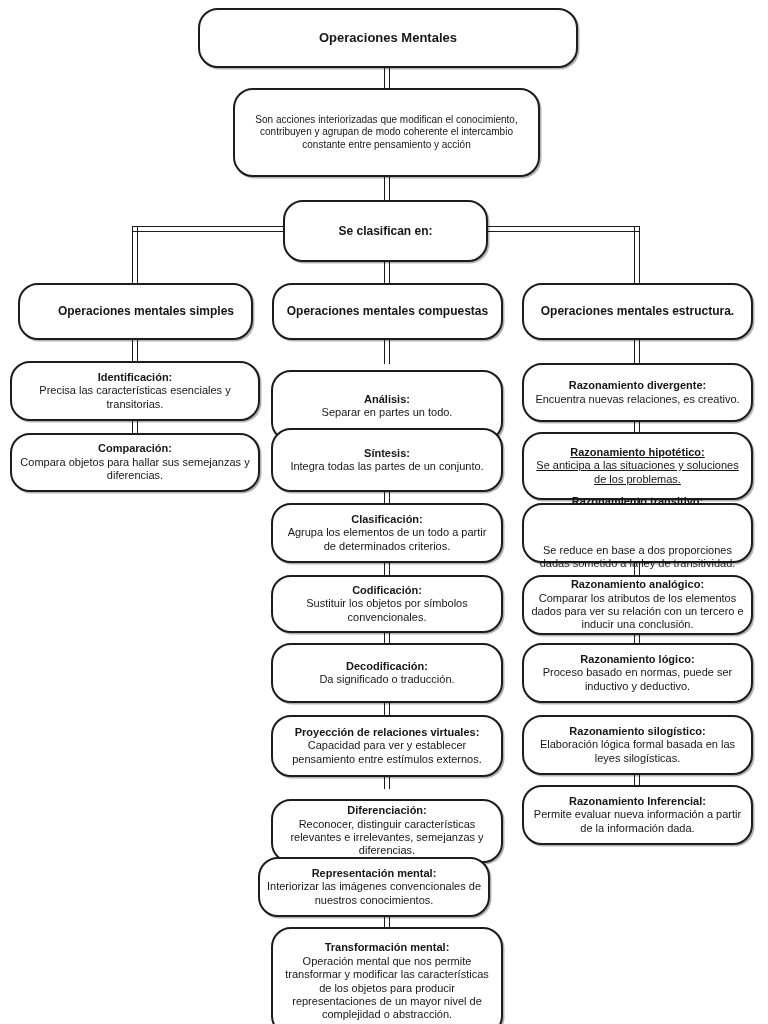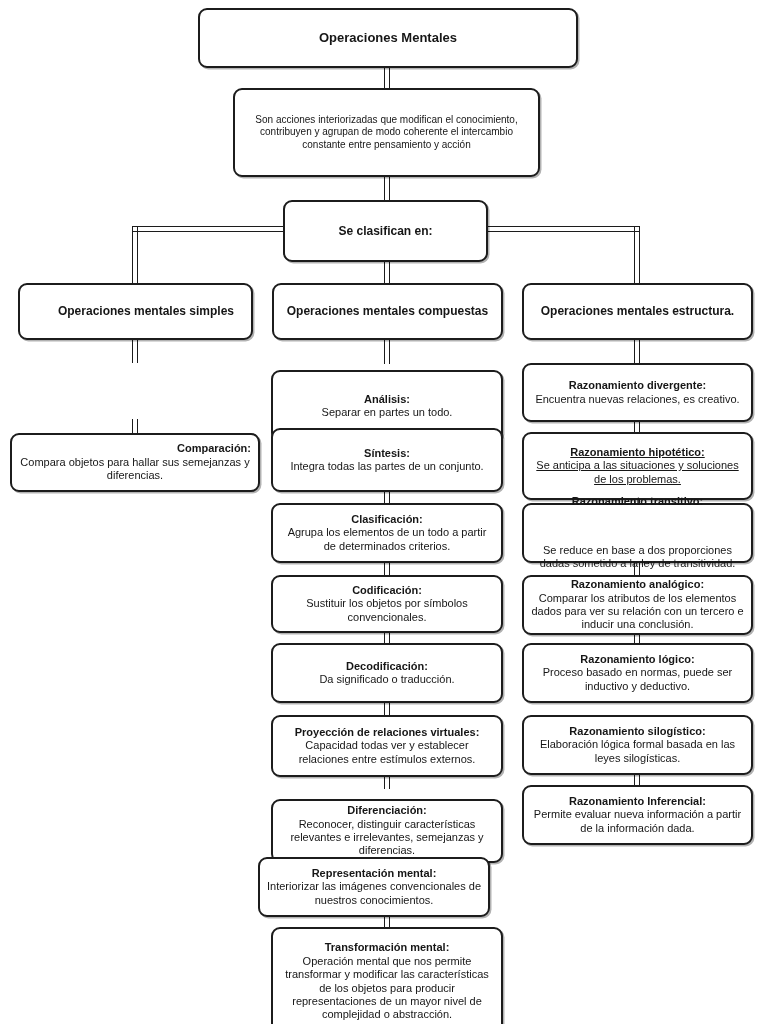--- a/index.html
+++ b/index.html
@@ -2,21 +2,21 @@
 <html><head>
 <meta charset="utf-8">
 <style>
   html,body{margin:0;padding:0;background:#ffffff;}
   .canvas{
     position:relative;width:768px;height:1024px;background:#ffffff;
     font-family:"Liberation Sans",sans-serif;color:#161616;overflow:hidden;
   }
   .box{
     position:absolute;box-sizing:border-box;background:#ffffff;
-    border:2px solid #1c1c1c;border-radius:9px;
+    border:2px solid #1c1c1c;border-radius:20px;
     display:flex;flex-direction:column;justify-content:center;align-items:center;
     text-align:center;padding:3px 7px;z-index:2;
     font-size:11px;line-height:1.22;
     box-shadow:1.5px 1.5px 0 rgba(0,0,0,0.30);
   }
   .box .t{font-weight:700;}
   .box .d{font-weight:400;}
   .hdr{font-size:12px;font-weight:700;}
   .root{font-size:13px;font-weight:700;}
   .clsf{font-size:12px;font-weight:700;}
@@ -74,21 +74,25 @@
   <div class="box" style="left:18px;top:283px;width:235px;height:57px;padding-left:28px;">
     <div class="hdr">Operaciones mentales simples</div>
   </div>
   <div class="box" style="left:272px;top:283px;width:231px;height:57px;">
     <div class="hdr">Operaciones mentales compuestas</div>
   </div>
   <div class="box" style="left:522px;top:283px;width:231px;height:57px;">
     <div class="hdr">Operaciones mentales estructura.</div>
   </div>
 
-  <div class="box" style="left:10px;top:433px;width:250px;height:59px;align-items:flex-end;">
+  <div class="box" style="left:10px;top:361px;width:250px;height:60px;">
+    <div class="t">Identificación:</div>
+    <div class="d">Precisa las características esenciales y transitorias.</div>
+  </div>
+  <div class="box" style="left:10px;top:433px;width:250px;height:59px;">
     <div class="t">Comparación:</div>
     <div class="d">Compara objetos para hallar sus semejanzas y diferencias.</div>
   </div>
 
   <div class="box" style="left:271px;top:370px;width:232px;height:72px;">
     <div class="t">Análisis:</div>
     <div class="d">Separar en partes un todo.</div>
   </div>
   <div class="box" style="left:271px;top:428px;width:232px;height:64px;">
     <div class="t">Síntesis:</div>
@@ -101,21 +105,21 @@
   <div class="box" style="left:271px;top:575px;width:232px;height:58px;">
     <div class="t">Codificación:</div>
     <div class="d">Sustituir los objetos por símbolos convencionales.</div>
   </div>
   <div class="box" style="left:271px;top:643px;width:232px;height:60px;">
     <div class="t">Decodificación:</div>
     <div class="d">Da significado o traducción.</div>
   </div>
   <div class="box" style="left:271px;top:715px;width:232px;height:62px;">
     <div class="t">Proyección de relaciones virtuales:</div>
-    <div class="d">Capacidad todas ver y establecer relaciones entre estímulos externos.</div>
+    <div class="d">Capacidad para ver y establecer pensamiento entre estímulos externos.</div>
   </div>
   <div class="box" style="left:271px;top:799px;width:232px;height:64px;">
     <div class="t">Diferenciación:</div>
     <div class="d">Reconocer, distinguir características relevantes e irrelevantes, semejanzas y diferencias.</div>
   </div>
   <div class="box" style="left:258px;top:857px;width:232px;height:60px;">
     <div class="t">Representación mental:</div>
     <div class="d">Interiorizar las imágenes convencionales de nuestros conocimientos.</div>
   </div>
   <div class="box" style="left:271px;top:927px;width:232px;height:109px;">

